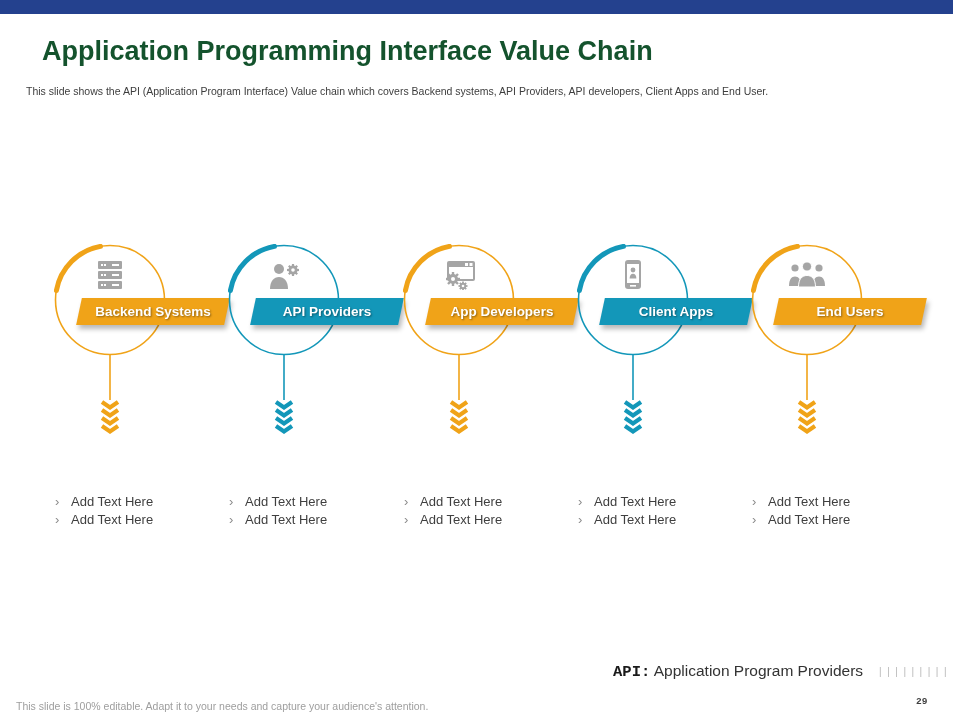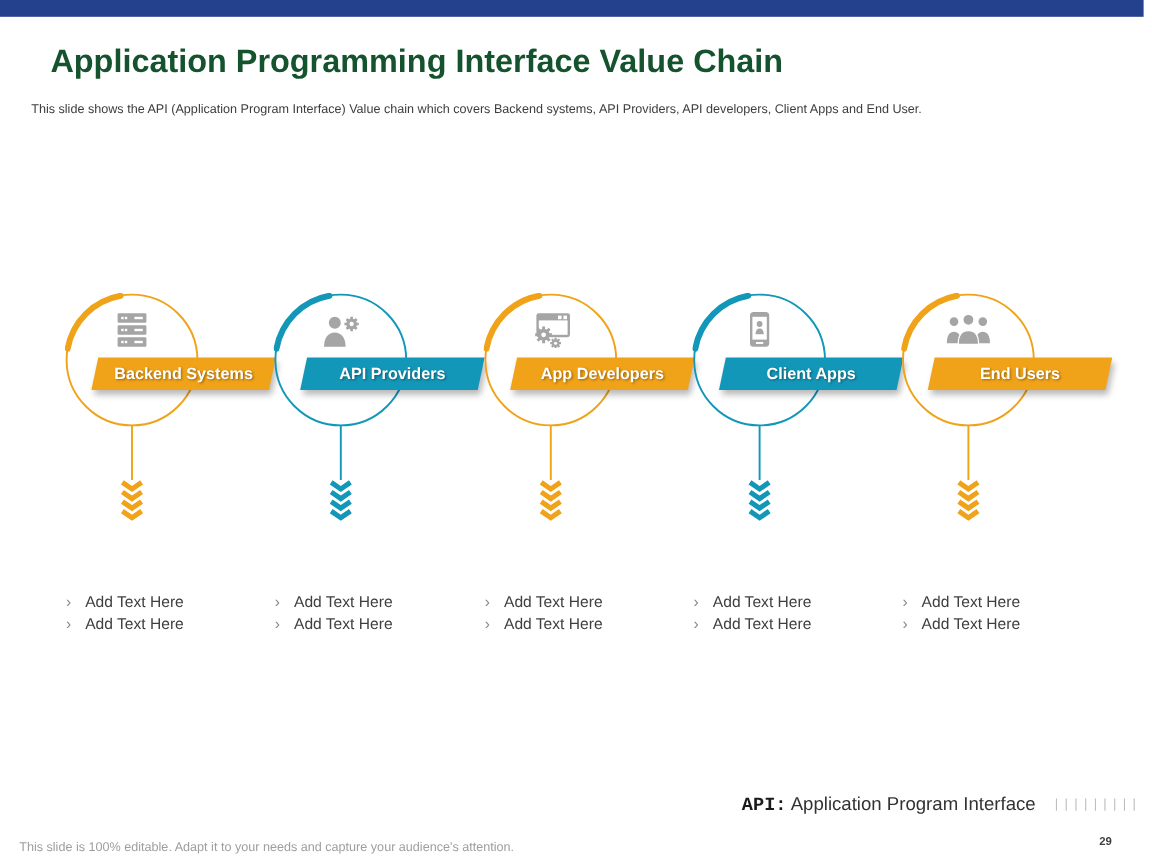--- a/index.html
+++ b/index.html
@@ -20,21 +20,21 @@
   .connector{position:absolute;left:76px;top:110px;}
   .bullets{position:absolute;left:20px;top:237px;margin:12px;padding:0;list-style:none;}
   .bullets li{font-size:13px;line-height:18px;color:#3f3f3f;white-space:nowrap;}
   .bullets .glyph{display:inline-block;width:16px;color:#8a8a8a;font-size:13px;}
 
   .footnote{position:absolute;top:662px;right:10px;display:flex;align-items:center;gap:14px;}
   .footnote .api-text{font-size:15.5px;color:#333;}
   .footnote .api-text b{color:#1a1a1a;font-family:Liberation Mono, monospace;}
   .ticks{font-family:"Liberation Mono",monospace;font-size:11px;letter-spacing:1.5px;color:#bdbdbd;}
   .footer-note{position:absolute;left:16px;top:700px;width:100%;text-align:left;font-size:10.5px;color:#9e9e9e;}
-  .pagenum{position:absolute;left:916px;top:696px;font-size:9.5px;font-weight:bold;color:#3f3f3f;}
+  .pagenum{position:absolute;left:916px;top:696px;font-size:9.5px;font-weight:bold;color:#3f3f3f;font-family:Liberation Mono, monospace;}
 
   .s0{left:23px;} .s1{left:197px;} .s2{left:372px;} .s3{left:546px;} .s4{left:720px;}
   svg .ic{fill:#A5A5A5;}
 </style>
 </head>
 <body>
 
 <div class="slide">
   <div class="topbar"></div>
   <h1 class="title">Application Programming Interface Value Chain</h1>
@@ -238,19 +238,19 @@
           <path d="M3 72 l8 5.5 l8 -5.5"></path>
       </g>
     </svg>
     <ul class="bullets">
       <li><span class="glyph">›</span><span>Add Text Here</span></li>
       <li><span class="glyph">›</span><span>Add Text Here</span></li>
     </ul>
   </div>
 
   <div class="footnote">
-    <span class="api-text"><b>API:</b> <span>Application Program Interface</span></span>
+    <span class="api-text"><b>API:</b> <span>Application Program Providers</span></span>
     <span class="ticks">|||||||||</span>
   </div>
 
   <div class="footer-note">This slide is 100% editable. Adapt it to your needs and capture your audience's attention.</div>
   <div class="pagenum">29</div>
 </div>
 
 </body></html>

